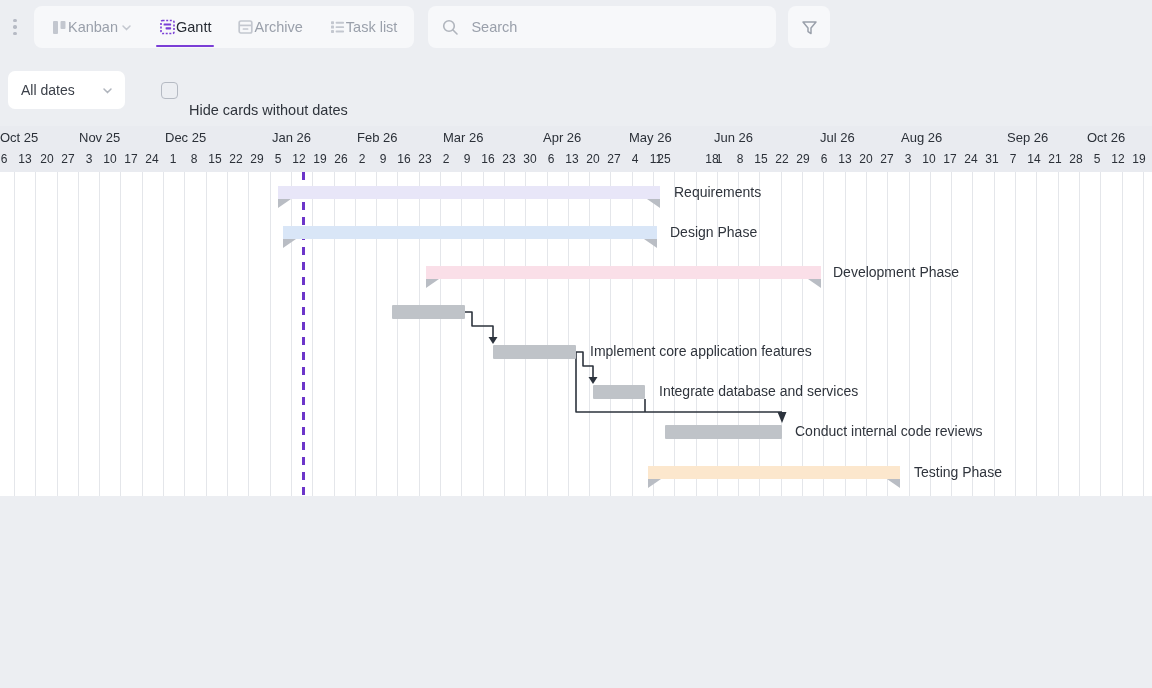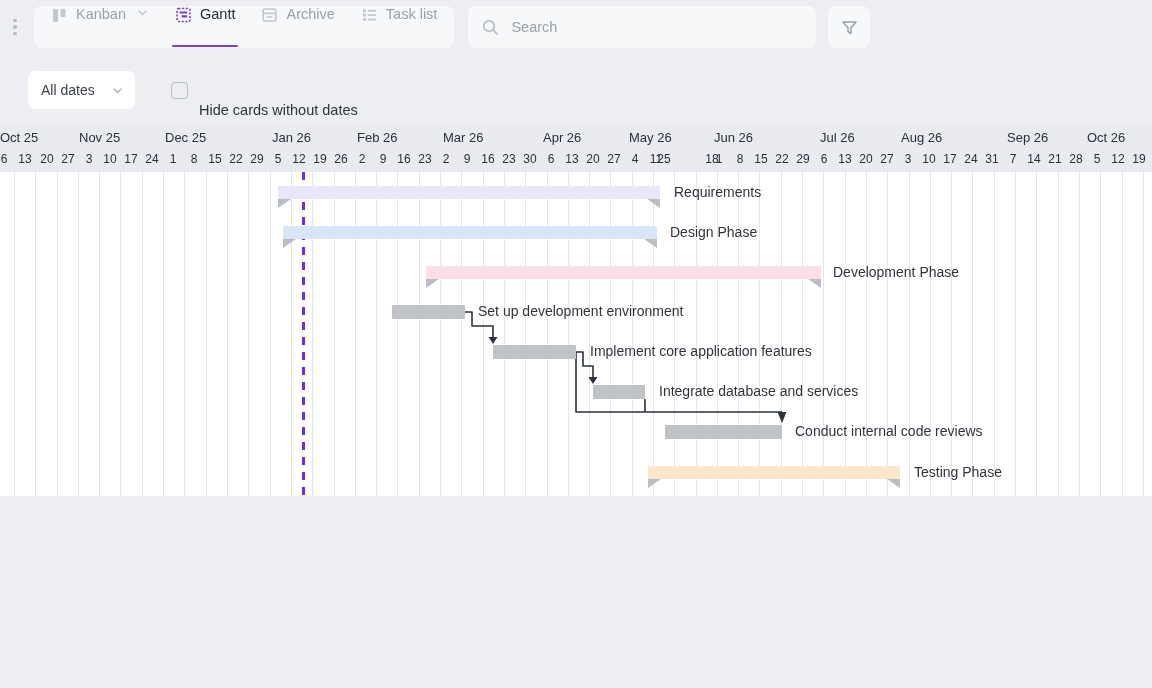--- a/index.html
+++ b/index.html
@@ -24,21 +24,21 @@
     cursor: pointer;
   }
   .kebab i { display:block; width: 3.5px; height: 3.5px; border-radius: 50%; background: #b6bac4; }
 
   .tabstrip {
     height: 42px; margin-left: 6px;
     background: #f7f8fa; border-radius: 8px;
     display: flex; align-items: stretch; padding: 0 4px;
   }
   .tab {
-    display: flex; align-items: flex-start; gap: 8px;
+    display: flex; align-items: center; 
     padding: 0 13px; position: relative; cursor: pointer;
     color: #9aa0ab; font-size: 14.5px; white-space: nowrap;
   }
   .tab.active { color: #262b33; }
   .tab.active .tab-underline {
     position: absolute; left: 10px; right: 10px; bottom: 1px; height: 2.5px;
     background: #7a3ed6; border-radius: 2px;
   }
   .tab .chev { margin-left: 2px; }
 
@@ -64,21 +64,21 @@
     background: #f7f8fa; border-radius: 8px;
     display: flex; align-items: center; justify-content: center; cursor: pointer;
   }
 
   
   .filterrow {
     position: absolute; left: 0; top: 54px; width: 1152px; height: 72px;
     display: flex; align-items: center;
   }
   .select {
-    margin-left: 28px; width: 107px; height: 38px;
+    margin-left: 8px; width: 117px; height: 38px;
     background: #ffffff; border-radius: 7px;
     display: flex; align-items: center; justify-content: space-between;
     padding: 0 11px 0 13px; cursor: pointer;
     font-size: 14px; color: #3b4049;
   }
   .checkwrap {
     margin-left: 36px; display: flex; align-items: center; gap: 11px; cursor: pointer;
   }
   .checkbox {
     width: 17px; height: 17px; border: 1.6px solid #b5bac3;
@@ -396,21 +396,20 @@
         <div class="row" style="top: 84px; margin-left: 36px;">
           <div class="sumbar" style="left: 390px; width: 395px;">
             <div class="body" style="background: rgb(250, 223, 232);"></div>
             <div class="cap l"></div>
             <div class="cap r"></div>
           </div>
           <div class="barlabel" style="left: 797px; top: 8px;">Development Phase</div>
         </div>
         <div class="row" style="top: 124px;">
           <div class="taskbar" style="left: 392px; width: 73px; background: rgb(191, 195, 200);"></div>
-          <div class="barlabel" style="left: 478px; top: 7px;">Set up development environment</div>
         </div>
         <div class="row" style="top: 164px;">
           <div class="taskbar" style="left: 493px; width: 83px; background: rgb(191, 195, 200);"></div>
           <div class="barlabel" style="left: 590px; top: 7px;">Implement core application features</div>
         </div>
         <div class="row" style="top: 204px;">
           <div class="taskbar" style="left: 593px; width: 52px; background: rgb(191, 195, 200);"></div>
           <div class="barlabel" style="left: 659px; top: 7px;">Integrate database and services</div>
         </div>
         <div class="row" style="top: 244px;">

